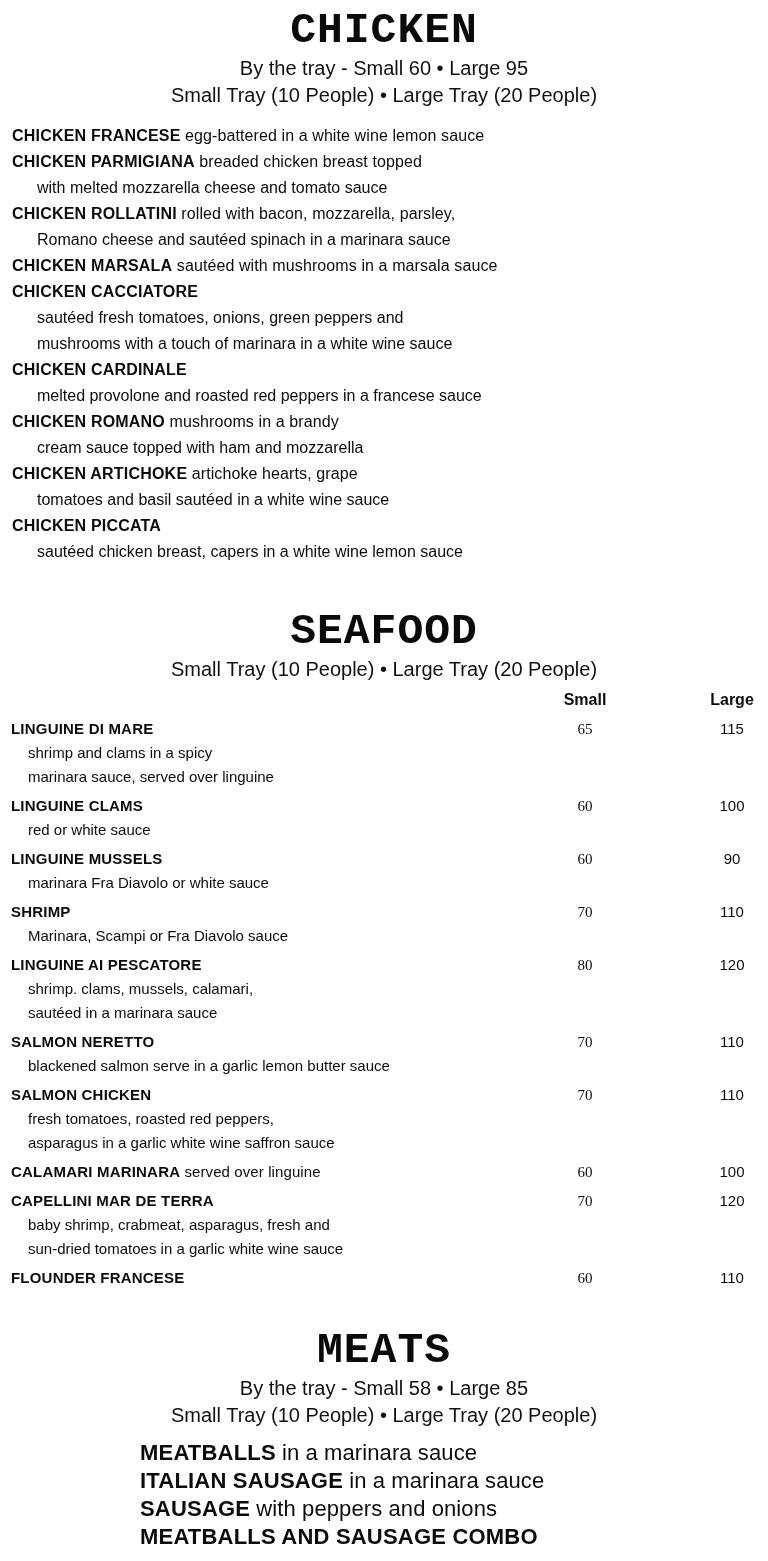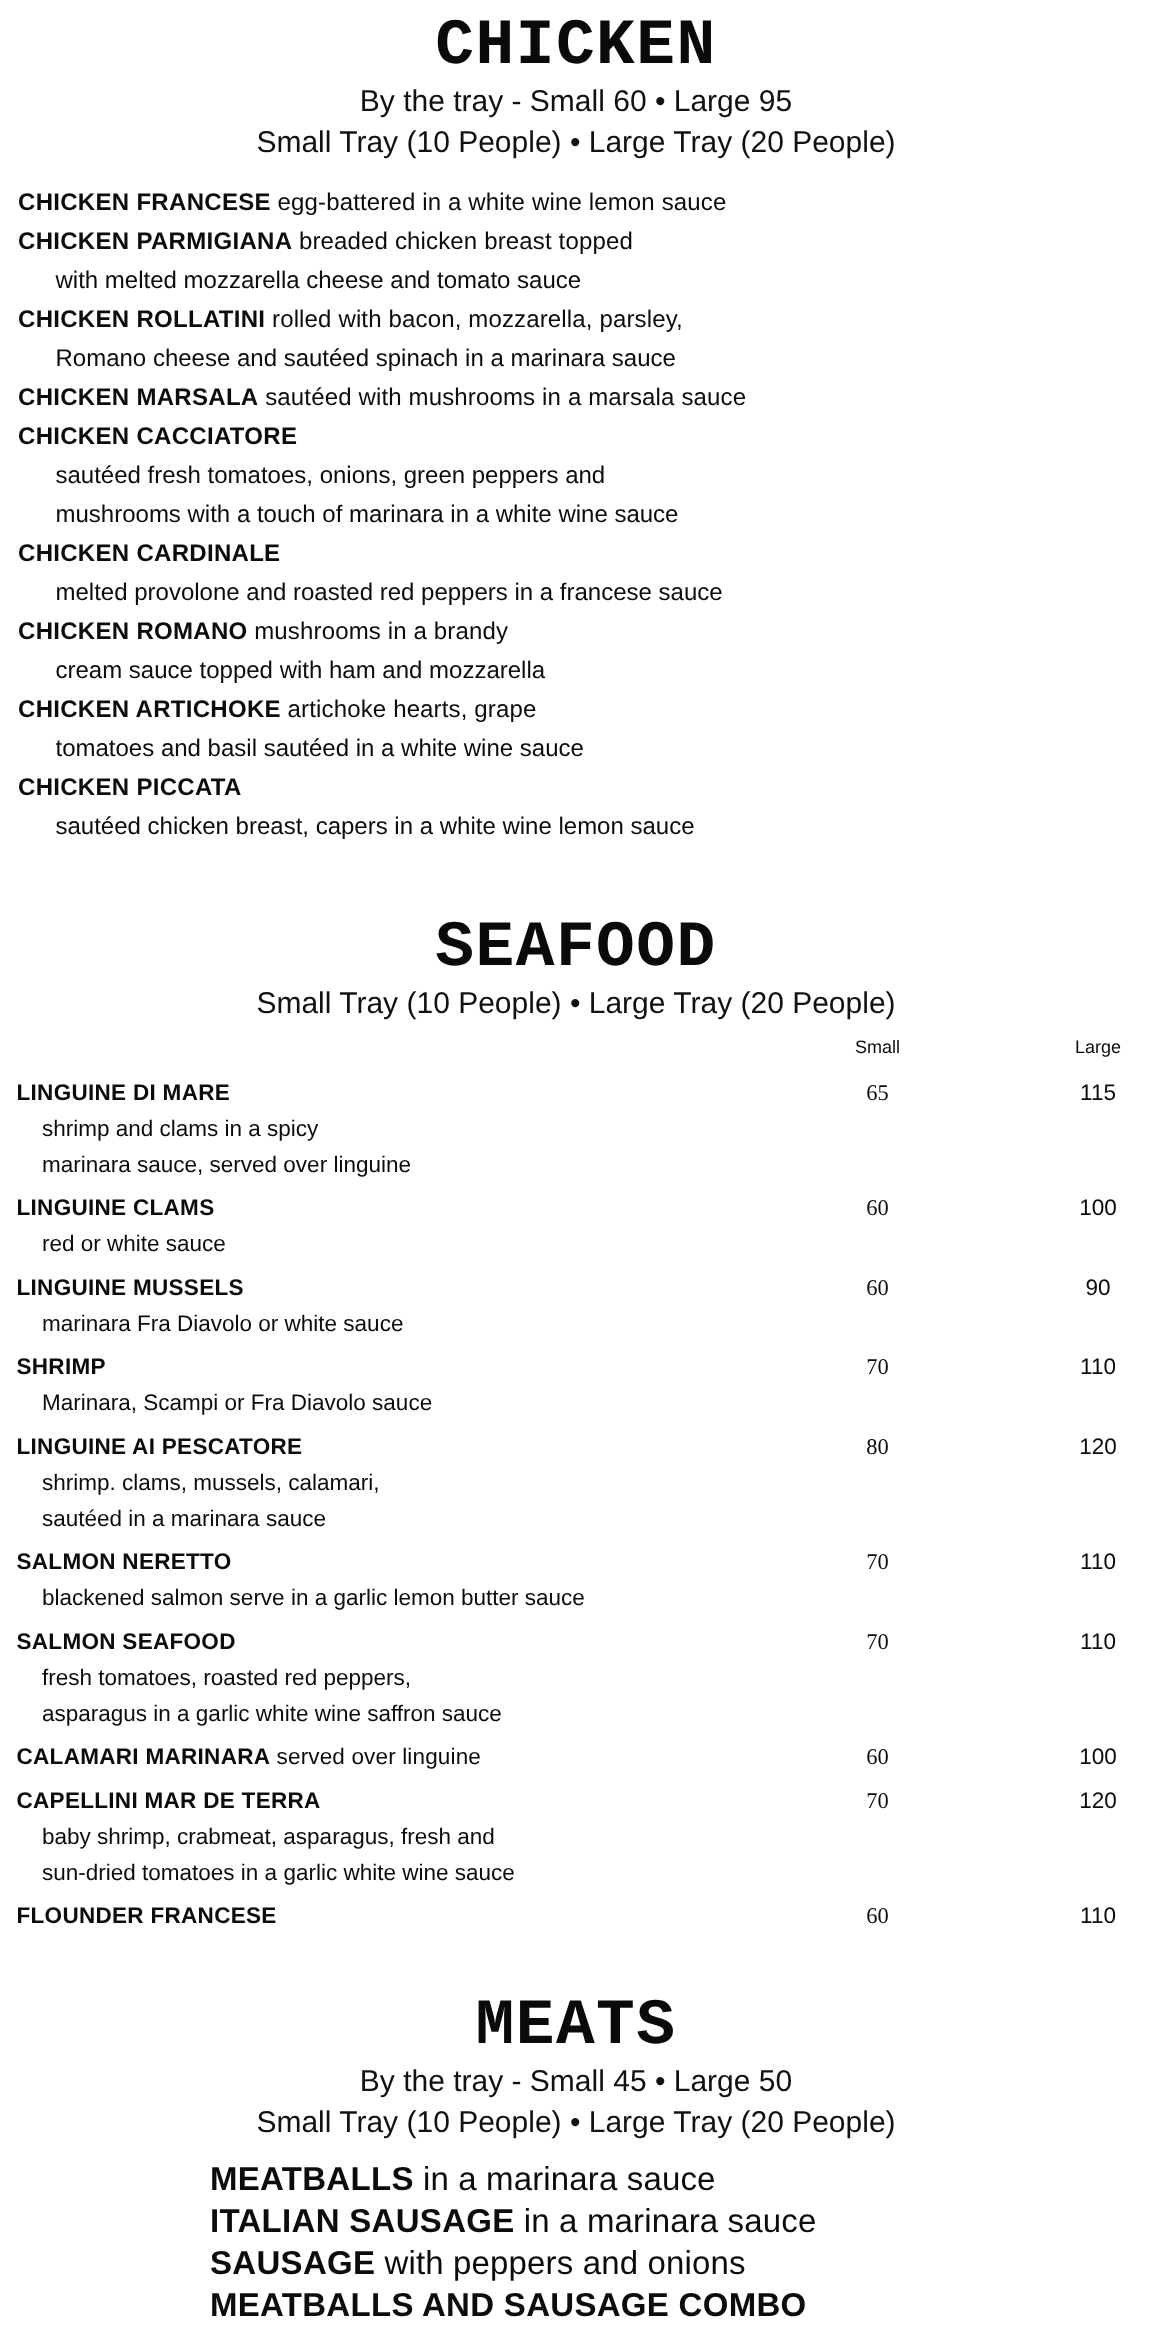--- a/index.html
+++ b/index.html
@@ -30,21 +30,21 @@
     color: #111;
   }
   
   .c-items { margin-top: 16px; padding-left: 12px; font-size: 16px; }
   .c-item .line { line-height: 26px; white-space: nowrap; }
   .c-item .line.cont { padding-left: 25px; }
   .nm { font-weight: bold; letter-spacing: 0.2px; }
   .ds { letter-spacing: 0.1px; }
   
   #section-seafood { margin-top: 44px; }
-  .ph { position: relative; height: 22px; margin-top: 10px; font-size: 12px; font-weight: normal; }
+  .ph { position: relative; height: 22px; margin-top: 10px; font-size: 16px; font-weight: bold; }
   .ph .col-small { position: absolute; left: 535px; width: 100px; text-align: center; }
   .ph .col-large { position: absolute; left: 682px; width: 100px; text-align: center; }
   .s-items { margin-top: 4px; padding-left: 11px; font-size: 15px; }
   .s-row { position: relative; margin-bottom: 5px; }
   .s-row .line { line-height: 24px; white-space: nowrap; }
   .s-row .line.cont { padding-left: 17px; }
   .s-row .price { position: absolute; top: 0; width: 100px; text-align: center; line-height: 24px; }
   .s-row .price.small { left: 524px; font-family: Liberation Serif, serif; }
   .s-row .price.large { left: 671px; }
   
@@ -128,41 +128,41 @@
         <div class="s-row">
           <div class="line"><span class="nm">LINGUINE AI PESCATORE</span><span class="price small">80</span><span class="price large">120</span></div>
           <div class="line cont">shrimp. clams, mussels, calamari,</div>
           <div class="line cont">sautéed in a marinara sauce</div>
         </div>
         <div class="s-row">
           <div class="line"><span class="nm">SALMON NERETTO</span><span class="price small">70</span><span class="price large">110</span></div>
           <div class="line cont">blackened salmon serve in a garlic lemon butter sauce</div>
         </div>
         <div class="s-row">
-          <div class="line"><span class="nm">SALMON SEAFOOD</span><span class="price small">70</span><span class="price large">110</span></div>
+          <div class="line"><span class="nm">SALMON CHICKEN</span><span class="price small">70</span><span class="price large">110</span></div>
           <div class="line cont">fresh tomatoes, roasted red peppers,</div>
           <div class="line cont">asparagus in a garlic white wine saffron sauce</div>
         </div>
         <div class="s-row">
           <div class="line"><span class="nm">CALAMARI MARINARA</span> <span class="ds">served over linguine</span><span class="price small">60</span><span class="price large">100</span></div>
         </div>
         <div class="s-row">
           <div class="line"><span class="nm">CAPELLINI MAR DE TERRA</span><span class="price small">70</span><span class="price large">120</span></div>
           <div class="line cont">baby shrimp, crabmeat, asparagus, fresh and</div>
           <div class="line cont">sun-dried tomatoes in a garlic white wine sauce</div>
         </div>
         <div class="s-row">
           <div class="line"><span class="nm">FLOUNDER FRANCESE</span><span class="price small">60</span><span class="price large">110</span></div>
         </div>
       </div>
   </section>
 
   <section id="section-meats">
     <h1 class="title">MEATS</h1>
-    <div class="sub">By the tray - Small 45 • Large 50</div>
+    <div class="sub">By the tray - Small 58 • Large 85</div>
     <div class="sub">Small Tray (10 People) • Large Tray (20 People)</div>
     <div class="m-items">
         <div class="m-item line"><span class="nm">MEATBALLS</span> <span class="ds">in a marinara sauce</span></div>
         <div class="m-item line"><span class="nm">ITALIAN SAUSAGE</span> <span class="ds">in a marinara sauce</span></div>
         <div class="m-item line"><span class="nm">SAUSAGE</span> <span class="ds">with peppers and onions</span></div>
         <div class="m-item line"><span class="nm">MEATBALLS AND SAUSAGE COMBO</span></div>
       </div>
   </section>
 
 </div>

